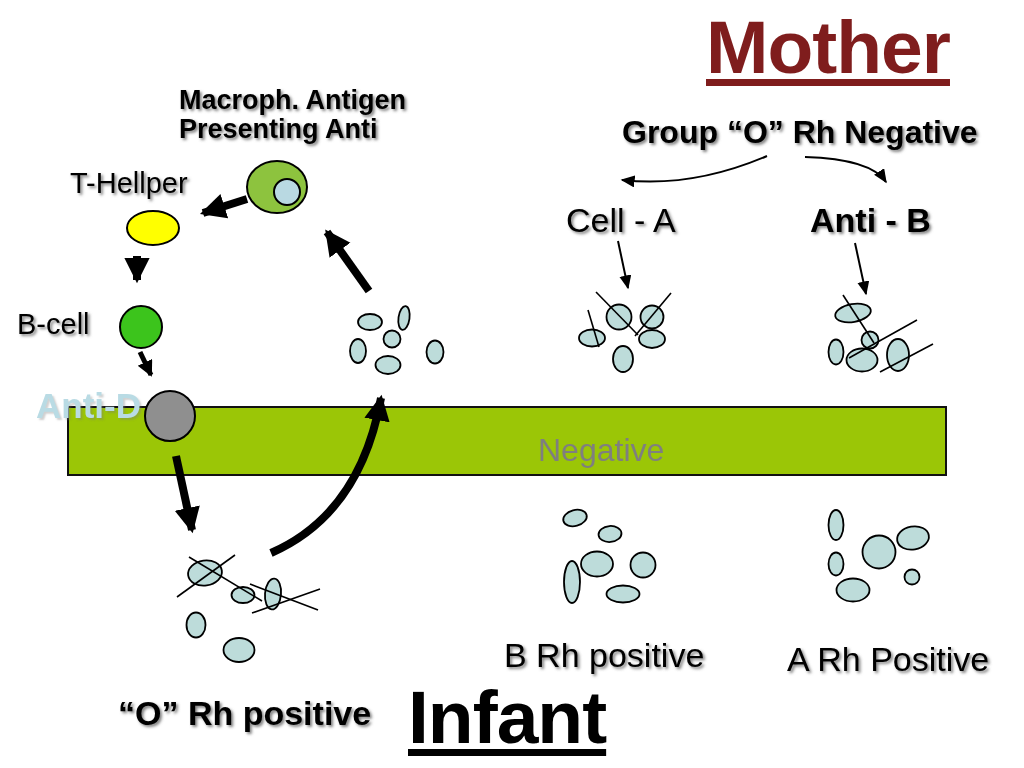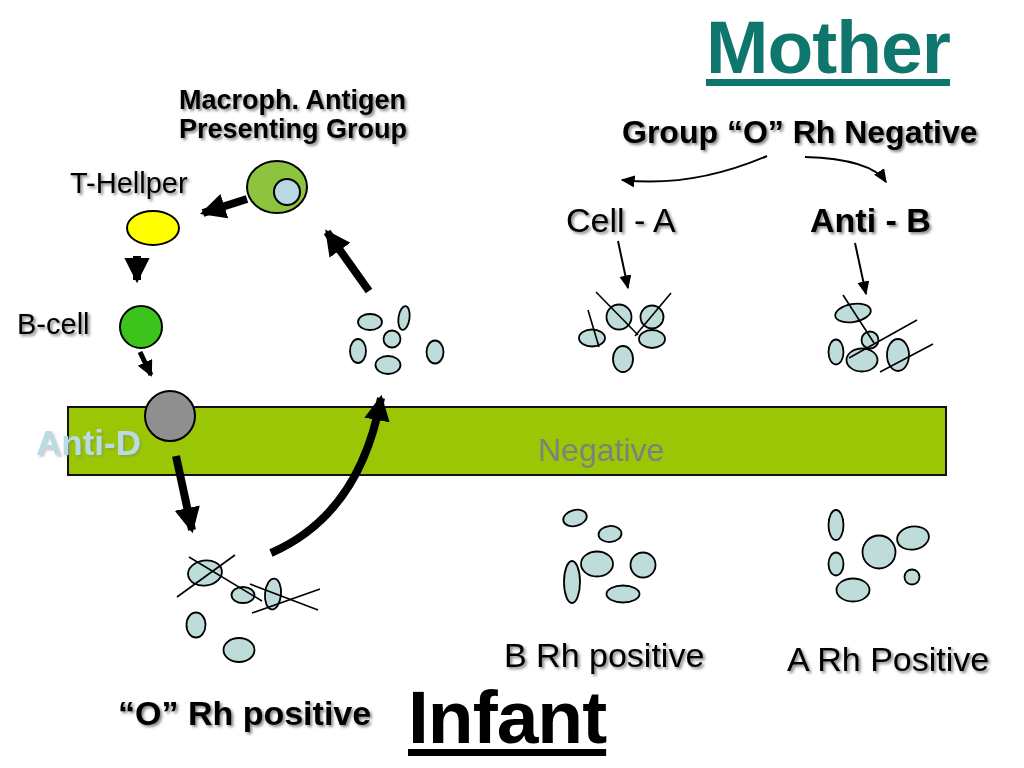--- a/index.html
+++ b/index.html
@@ -139,38 +139,38 @@
     </g>
 
     <g stroke="#000" fill="none" stroke-width="2">
       <path d="M 767,156 Q 692,188 622,180" marker-end="url(#ah-thin)"></path>
       <path d="M 805,157 Q 871,159 886,182" marker-end="url(#ah-thin)"></path>
       <line x1="618" y1="241" x2="628" y2="288" marker-end="url(#ah-thin)"></line>
       <line x1="855" y1="243" x2="866" y2="294" marker-end="url(#ah-thin)"></line>
     </g>
   </svg>
 
-  <div class="lbl big-title mother" style="color: #0f766e;">Mother</div>
+  <div class="lbl big-title mother" style="color: #7f1d1d;">Mother</div>
 
   <div class="lbl bold shadow group-o">Group “O” Rh Negative</div>
 
   <div class="lbl shadow anti-a">Cell - A</div>
 
   <div class="lbl shadow anti-b">Anti - B</div>
 
   <div class="lbl shadow macroph">
     <span style="display:block">Macroph. Antigen</span>
-    <span style="display:block">Presenting Group</span>
+    <span style="display:block">Presenting Anti</span>
   </div>
 
   <div class="lbl shadow t-helper">T-Hellper</div>
 
   <div class="lbl shadow b-cell">B-cell</div>
 
-  <div class="lbl soft-shadow anti-d" style="color: rgb(185, 219, 228); margin-top: 37px;">Anti-D</div>
+  <div class="lbl soft-shadow anti-d" style="color: rgb(185, 219, 228);">Anti-D</div>
 
   <div class="lbl placenta-lbl" style="color: rgb(127, 127, 127);">Negative</div>
 
   <div class="lbl shadow o-rh">“O” Rh positive</div>
 
   <div class="lbl shadow b-rh">B Rh positive</div>
 
   <div class="lbl shadow a-rh">A Rh Positive</div>
 
   <div class="lbl big-title infant" style="color: #000000;">Infant</div>

